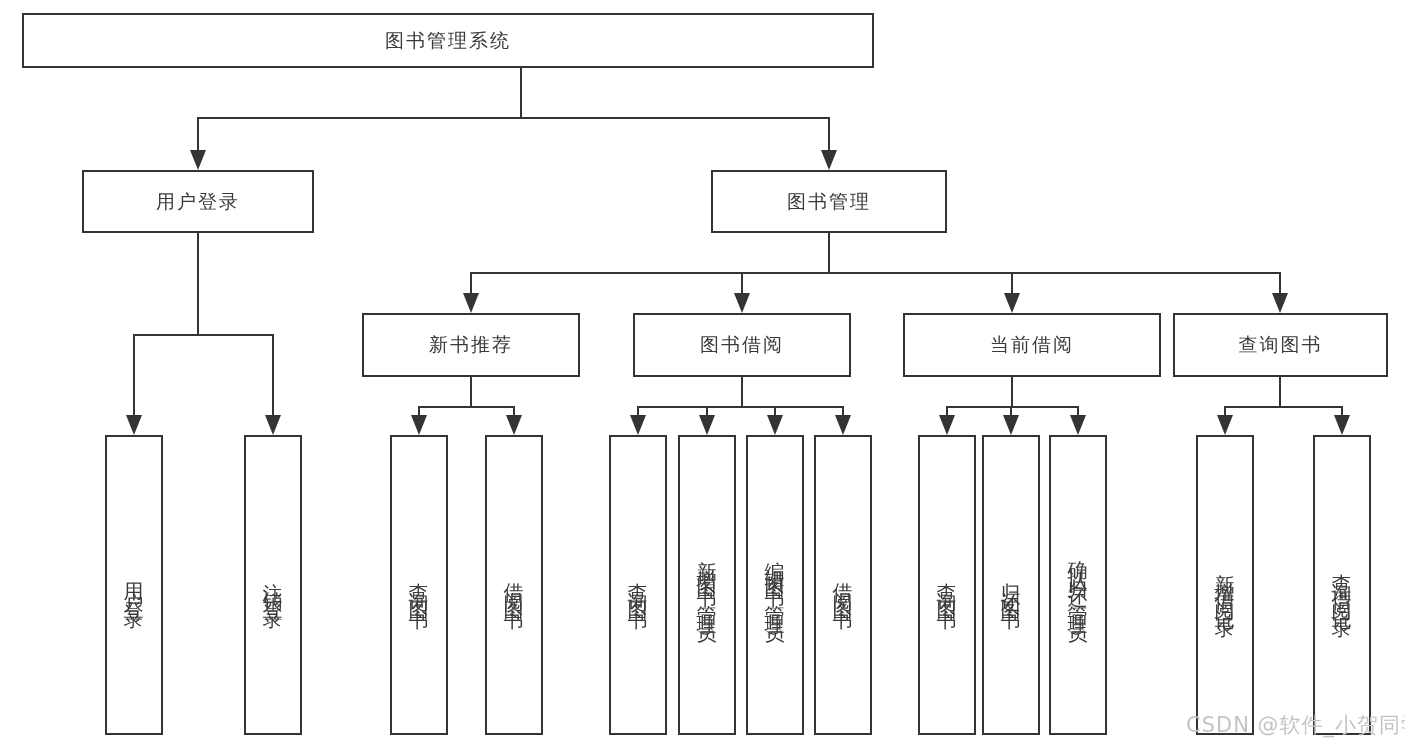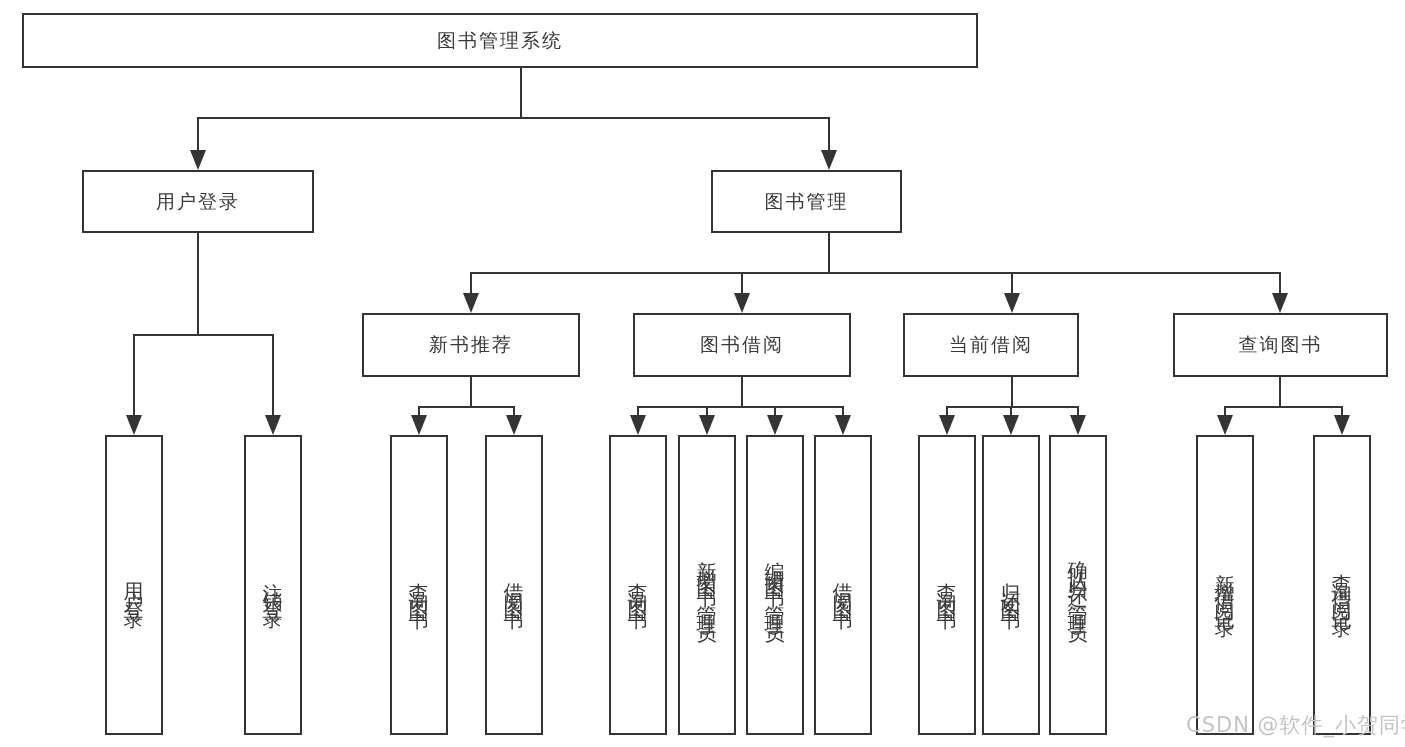--- a/index.html
+++ b/index.html
@@ -30,21 +30,21 @@
     align-items: center;
     justify-content: center;
     color: var(--text, #3a3a3a);
     z-index: 2;
   }
   .hlabel {
     font-size: 19px;
     letter-spacing: 2px;
     white-space: nowrap;
   }
-  .root-box   { left: 22px;  top: 13px;  width: 956px; height: 55px; }
+  .root-box   { left: 22px;  top: 13px;  width: 852px; height: 55px; }
   .l2-box     { top: 170px; height: 63px; }
   .l3-box     { top: 313px; height: 64px; }
   .leaf {
     top: 435px;
     width: 58px;
     height: 300px;
     writing-mode: vertical-rl;
     text-orientation: mixed;
     font-size: 20px;
     letter-spacing: 9px;
@@ -82,25 +82,25 @@
              M630 415 L646 415 L638 435 Z M699 415 L715 415 L707 435 Z
              M767 415 L783 415 L775 435 Z M835 415 L851 415 L843 435 Z
              M939 415 L955 415 L947 435 Z M1003 415 L1019 415 L1011 435 Z
              M1070 415 L1086 415 L1078 435 Z M1217 415 L1233 415 L1225 435 Z
              M1334 415 L1350 415 L1342 435 Z"></path>
   </svg>
 
   <div class="box root-box hlabel">图书管理系统</div>
 
   <div class="box l2-box hlabel" style="left:82px; width:232px;">用户登录</div>
-  <div class="box l2-box hlabel" style="left:711px; width:191px;">图书管理</div>
+  <div class="box l2-box hlabel" style="left:711px; width:236px;">图书管理</div>
 
   <div class="box l3-box hlabel" style="left:362px; width:218px;">新书推荐</div>
   <div class="box l3-box hlabel" style="left:633px; width:218px;">图书借阅</div>
-  <div class="box l3-box hlabel" style="left:903px; width:176px;text-align:right;">当前借阅</div>
+  <div class="box l3-box hlabel" style="left:903px; width:258px;text-align:right;">当前借阅</div>
   <div class="box l3-box hlabel" style="left:1173px; width:215px;">查询图书</div>
 
   <div class="box leaf" style="left:105px;">用户登录</div>
   <div class="box leaf" style="left:244px;">注销登录</div>
 
   <div class="box leaf" style="left:390px;">查询图书</div>
   <div class="box leaf" style="left:485px;">借阅图书</div>
 
   <div class="box leaf" style="left:609px;">查询图书</div>
   <div class="box leaf" style="left:678px;">新增图书（管理员）</div>

